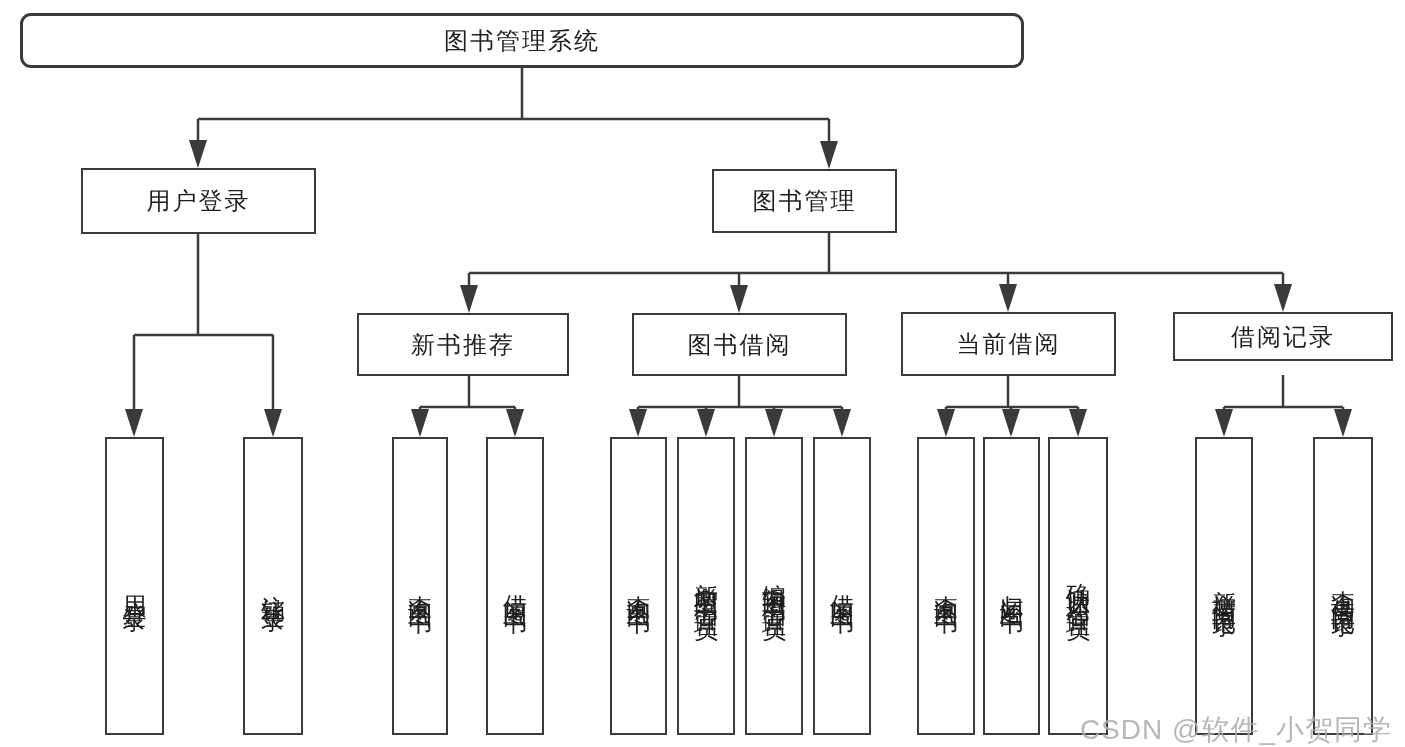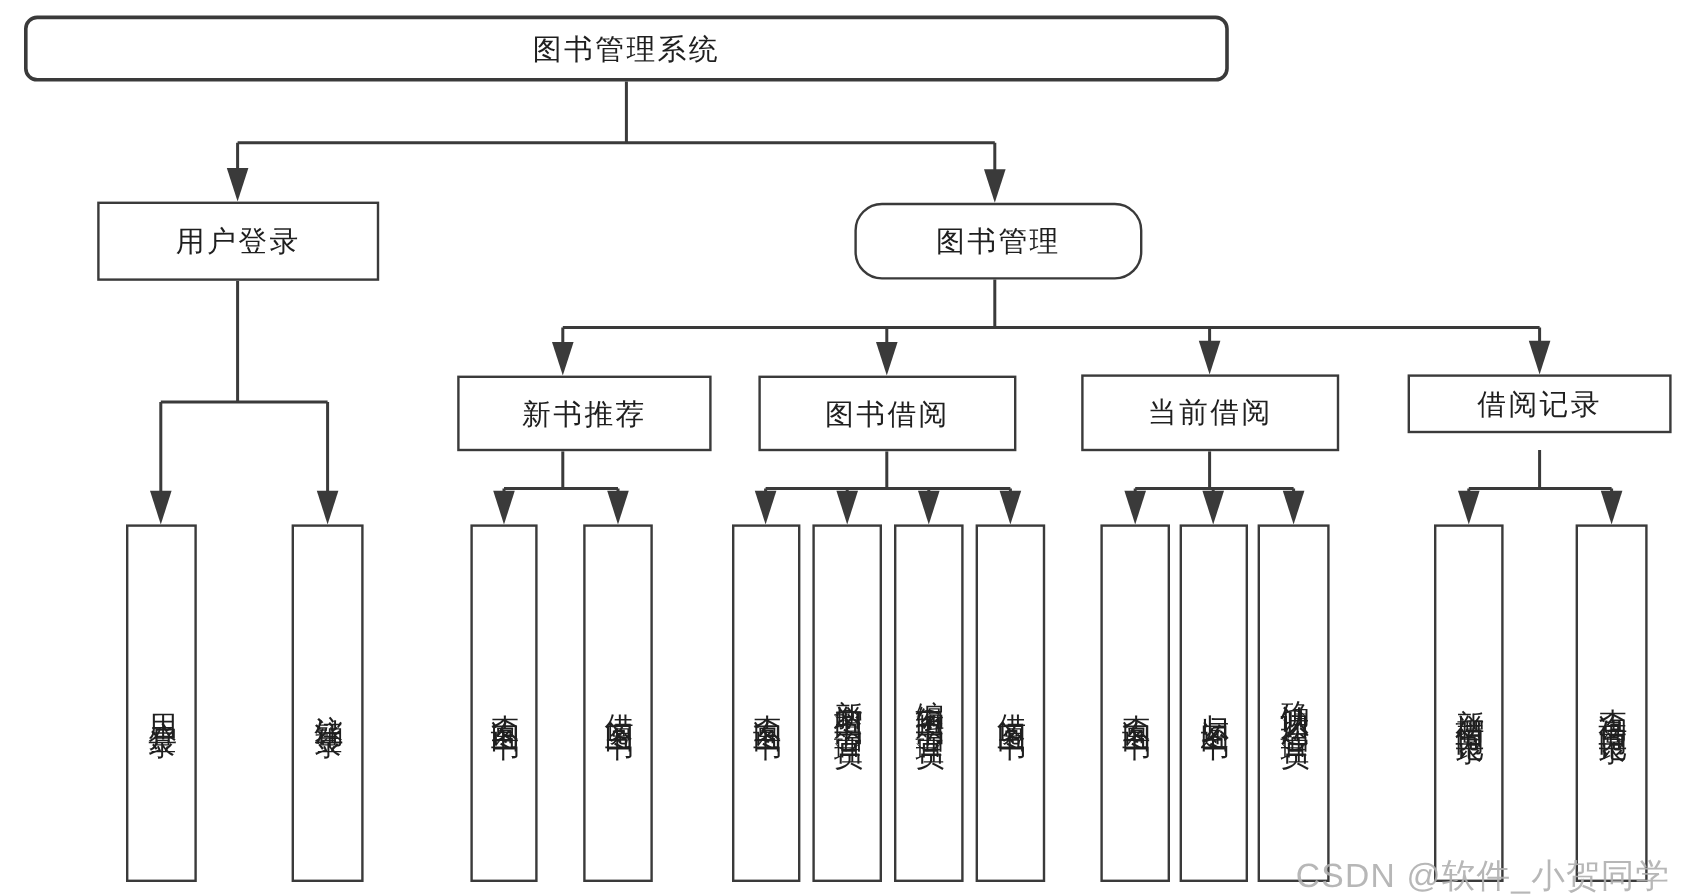--- a/index.html
+++ b/index.html
@@ -111,24 +111,24 @@
       <polygon points="1215,409 1233,409 1224,437" class="arrowhead"></polygon>
       <polygon points="1334,409 1352,409 1343,437" class="arrowhead"></polygon>
     </svg>
   <div class="nodes-layer" id="nodes">
       <div class="node hbox root" style="left: 20px; top: 13px; width: 1004px; height: 55px; border-radius: 11px;">
         <span class="lbl">图书管理系统</span>
       </div>
       <div class="node hbox" style="left: 81px; top: 168px; width: 235px; height: 66px;">
         <span class="lbl">用户登录</span>
       </div>
-      <div class="node hbox" style="left: 712px; top: 169px; width: 240px; height: 64px; border-radius: 23px;">
+      <div class="node hbox" style="left: 712px; top: 169px; width: 185px; height: 64px;">
         <span class="lbl">图书管理</span>
       </div>
-      <div class="node hbox" style="left: 381px; top: 313px; width: 212px; height: 63px;">
+      <div class="node hbox" style="left: 357px; top: 313px; width: 212px; height: 63px;">
         <span class="lbl">新书推荐</span>
       </div>
       <div class="node hbox" style="left: 632px; top: 313px; width: 215px; height: 63px;">
         <span class="lbl">图书借阅</span>
       </div>
       <div class="node hbox" style="left: 901px; top: 312px; width: 215px; height: 64px;">
         <span class="lbl">当前借阅</span>
       </div>
       <div class="node hbox" style="left: 1173px; top: 312px; width: 220px; height: 49px;">
         <span class="lbl">借阅记录</span>

